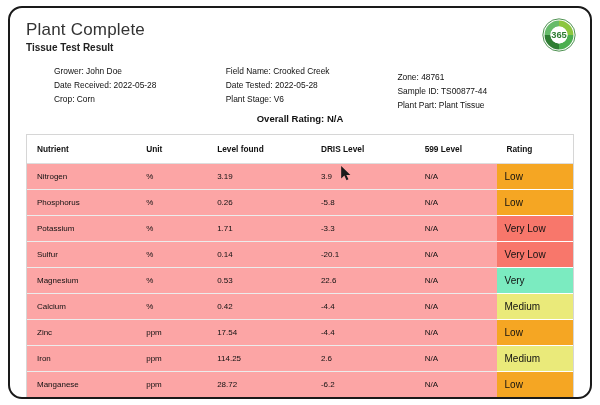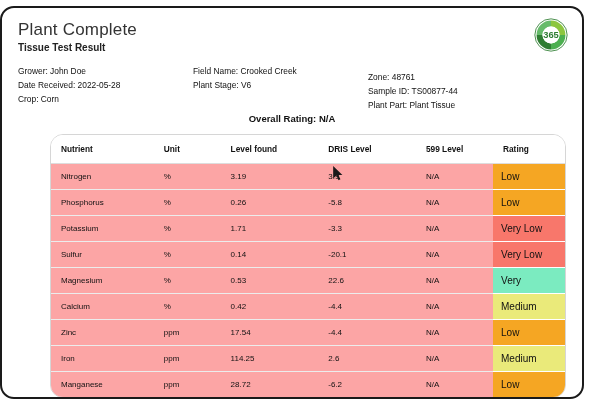--- a/index.html
+++ b/index.html
@@ -10,21 +10,21 @@
   }
   #page {
     position: relative;
     width: 600px;
     height: 405px;
     overflow: hidden;
     background: #ffffff;
   }
   .card {
     position: absolute;
-    left: 0;
+    left: 8px;
     top: 6px;
     width: 584px;
     height: 393px;
     background: #ffffff;
     border: 2px solid #1a1a1a;
     border-radius: 14px;
     box-sizing: border-box;
     overflow: hidden;
   }
   .inner {
@@ -53,39 +53,38 @@
     height: 34px;
   }
   .meta {
     margin-top: 12px;
     display: flex;
     font-size: 8.4px;
     color: #111111;
     line-height: 1.65;
   }
   .meta-col { }
-  .meta-col.c1 { width: 175px; }
+  .meta-col.c1 { width: 175px; margin-left: 28px; }
   .meta-col.c2 { width: 175px; }
   .meta-col.c3 { width: 180px; margin-top: 6px; }
   .meta-row { white-space: nowrap; }
 
   .overall {
     text-align: center;
     font-size: 9.5px;
     font-weight: bold;
     color: #111111;
   }
 
   .table-wrap {
     margin-top: 10px;
     border: 1px solid #d6d6d6;
-    border-radius: 13px;
+    border-radius: 0;
     overflow: hidden;
     background: #ffffff;
-    margin-left: 32px;
   }
   table {
     width: 100%;
     border-collapse: collapse;
     font-size: 8px;
     color: #111111;
   }
   thead th {
     text-align: left;
     font-size: 8.3px;
@@ -157,20 +156,21 @@
       </div>
 
       <div class="meta">
         <div class="meta-col c1">
           <div class="meta-row">Grower: John Doe</div>
           <div class="meta-row">Date Received: 2022-05-28</div>
           <div class="meta-row">Crop: Corn</div>
         </div>
         <div class="meta-col c2">
           <div class="meta-row">Field Name: Crooked Creek</div>
+          <div class="meta-row">Date Tested: 2022-05-28</div>
           <div class="meta-row">Plant Stage: V6</div>
         </div>
         <div class="meta-col c3">
           <div class="meta-row">Zone: 48761</div>
           <div class="meta-row">Sample ID: TS00877-44</div>
           <div class="meta-row">Plant Part: Plant Tissue</div>
         </div>
       </div>
 
       <div class="overall">Overall Rating: N/A</div>

